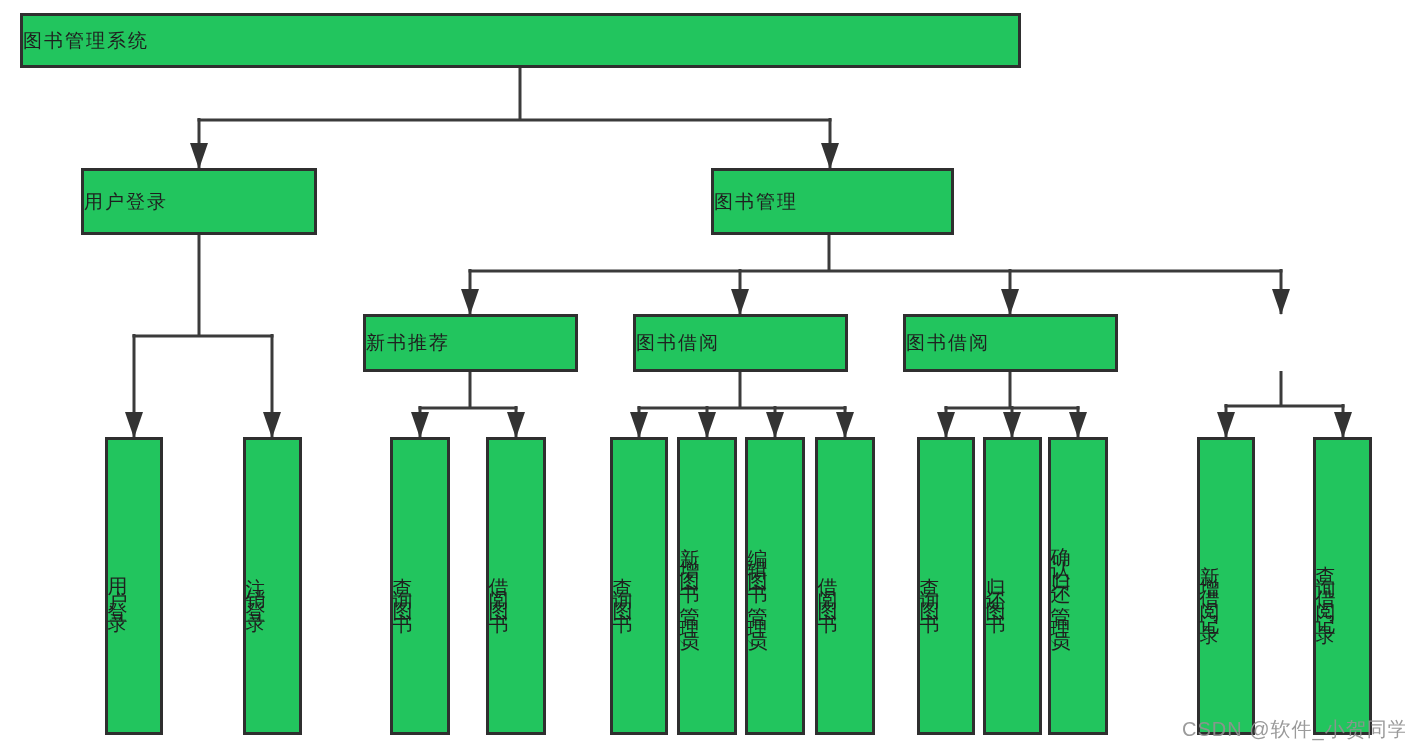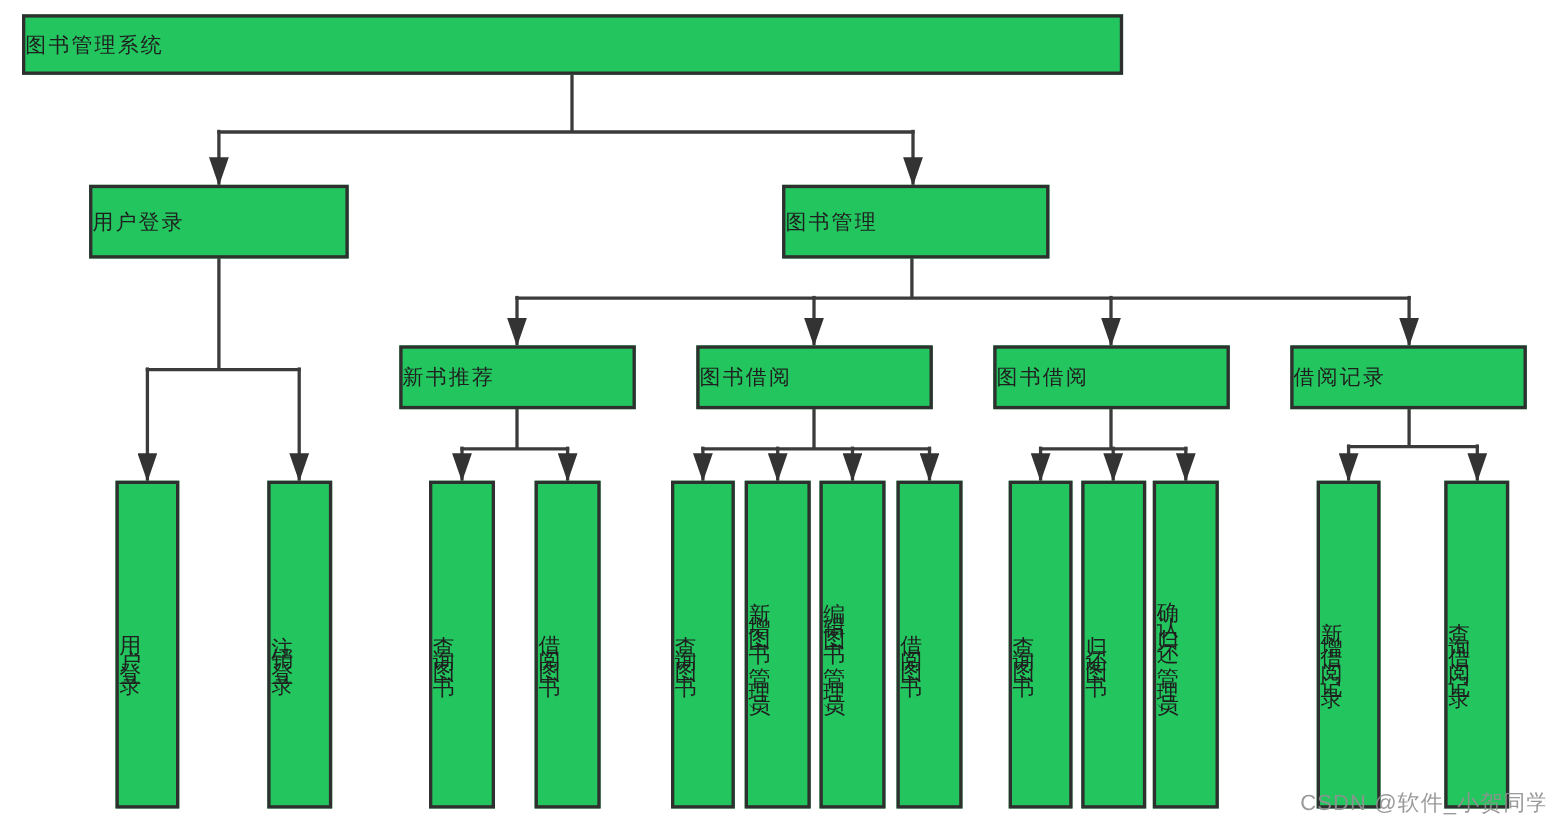--- a/index.html
+++ b/index.html
@@ -152,23 +152,20 @@
 
   <div class="node l2 l2b">
     <span class="hlabel">图书借阅</span>
   </div>
   <div class="node l2 l2a">
     <span class="hlabel">新书推荐</span>
   </div>
   <div class="node l2 l2c">
     <span class="hlabel">图书借阅</span>
   </div>
-  <div class="node l2 l2d">
-    <span class="hlabel">借阅记录</span>
-  </div>
 
   <div class="node leaf lf01">
     <span class="vlabel">用户登录</span>
   </div>
   <div class="node leaf lf02">
     <span class="vlabel">注销登录</span>
   </div>
   <div class="node leaf lf03">
     <span class="vlabel">查询图书</span>
   </div>

